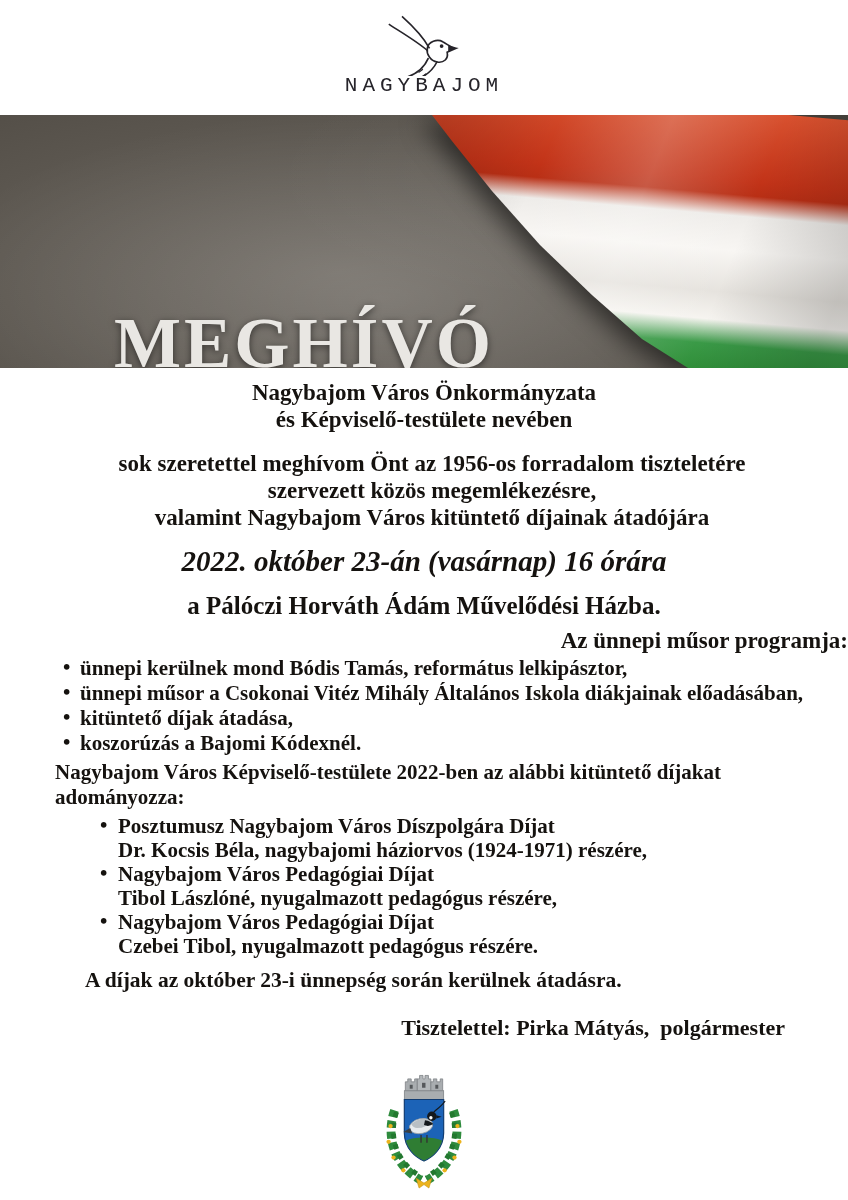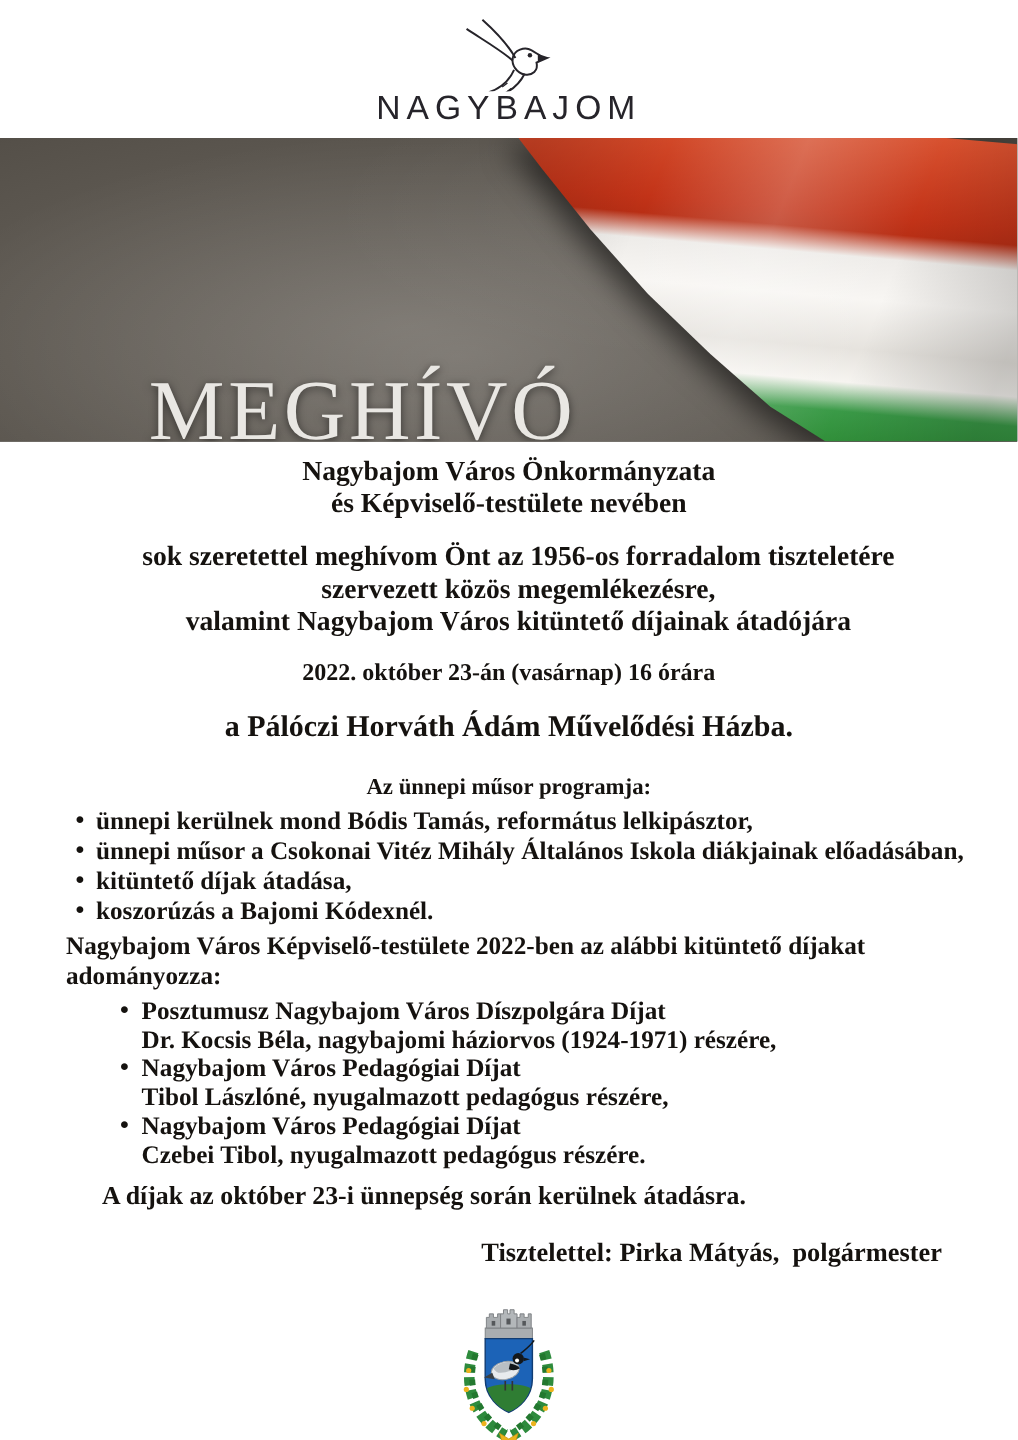--- a/index.html
+++ b/index.html
@@ -10,45 +10,45 @@
     background:#ffffff;
     font-family:"Liberation Serif", serif;
     font-weight:700;
     color:#15120f;
     overflow:hidden;
   }
   
   .header{height:115px;text-align:center;padding-top:14px;box-sizing:border-box;}
   .logo-bird{display:block;margin:0 auto;}
   .logo-text{
-    font-family:Liberation Sans, sans-serif;
+    font-family:Liberation Mono, monospace;
     font-weight:400;
-    font-size:28px;
+    font-size:21px;
     letter-spacing:5px;
     color:#26242a;
     margin-top:-2px;
   }
   
   .banner{
     position:relative;
     width:848px;height:253px;
     background:
       radial-gradient(ellipse 90% 120% at 45% 72%, rgba(255,255,255,.15), transparent 62%),
       radial-gradient(ellipse 60% 80% at 68% 25%, rgba(255,255,255,.05), transparent 60%),
       radial-gradient(ellipse 140% 170% at 40% 62%, #6e6962 0%, #555049 45%, #3b3832 75%, #2e2c29 100%);
     background-color:#3a3733;
     overflow:hidden;
   }
   .meghivo{
     position:absolute;
-    left:124px;top:176px;
+    left:114px;top:176px;
     transform:translateY(-50%);
     top:228px;
     font-size:71px;
-    font-weight:400;
+    font-weight:700;
     letter-spacing:3px;
     color:#e9e7e3;
     text-shadow:0 2px 7px rgba(0,0,0,.55);
     line-height:1;
   }
   .flag-wrap{position:absolute;inset:0;filter:drop-shadow(-10px 6px 12px rgba(0,0,0,.55));}
   .flag-clip{
     position:absolute;inset:0;
     clip-path:polygon(432px 0, 848px 0, 848px 253px, 688px 253px, 642px 224px, 592px 180px, 540px 130px, 492px 76px, 452px 26px);
   }
@@ -69,23 +69,23 @@
       rgba(0,0,0,.22) 0%, transparent 12%,
       rgba(255,255,255,.28) 22%, transparent 34%,
       rgba(0,0,0,.12) 47%, transparent 59%,
       rgba(255,255,255,.20) 71%, transparent 83%,
       rgba(0,0,0,.16) 96%);
   }
   
   .center{text-align:center;}
   .intro{margin-top:11px;font-size:23px;line-height:27px;}
   .invite{margin-top:17px;font-size:23px;line-height:27px;padding-left:16px;}
-  .datetime{margin-top:16px;font-size:20px;line-height:29px;}
+  .datetime{margin-top:16px;font-size:29px;line-height:29px;font-style:italic;}
   .venue{margin-top:15px;font-size:25px;line-height:29px;}
-  .prog-head{margin-top:24px;font-size:19px;line-height:25px;}
+  .prog-head{margin-top:8px;font-size:23px;line-height:25px;text-align:right;}
   .prog-list{margin:3px 40px 0 80px;font-size:21px;line-height:25px;}
   .bullet{position:relative;}
   .bullet::before{content:"\2022";position:absolute;left:-17px;top:-1px;}
   .awards-intro{margin:4px 60px 0 55px;font-size:21px;line-height:25px;}
   .awards-list{margin:4px 40px 0 118px;font-size:21px;line-height:24px;}
   .awards-list .bullet::before{left:-18px;}
   .note{margin:9px 60px 0 85px;font-size:21.5px;line-height:26px;}
   .signature{margin-top:22px;font-size:22px;text-align:right;padding-right:63px;}
   
   .crest{margin-top:28px;text-align:center;}

